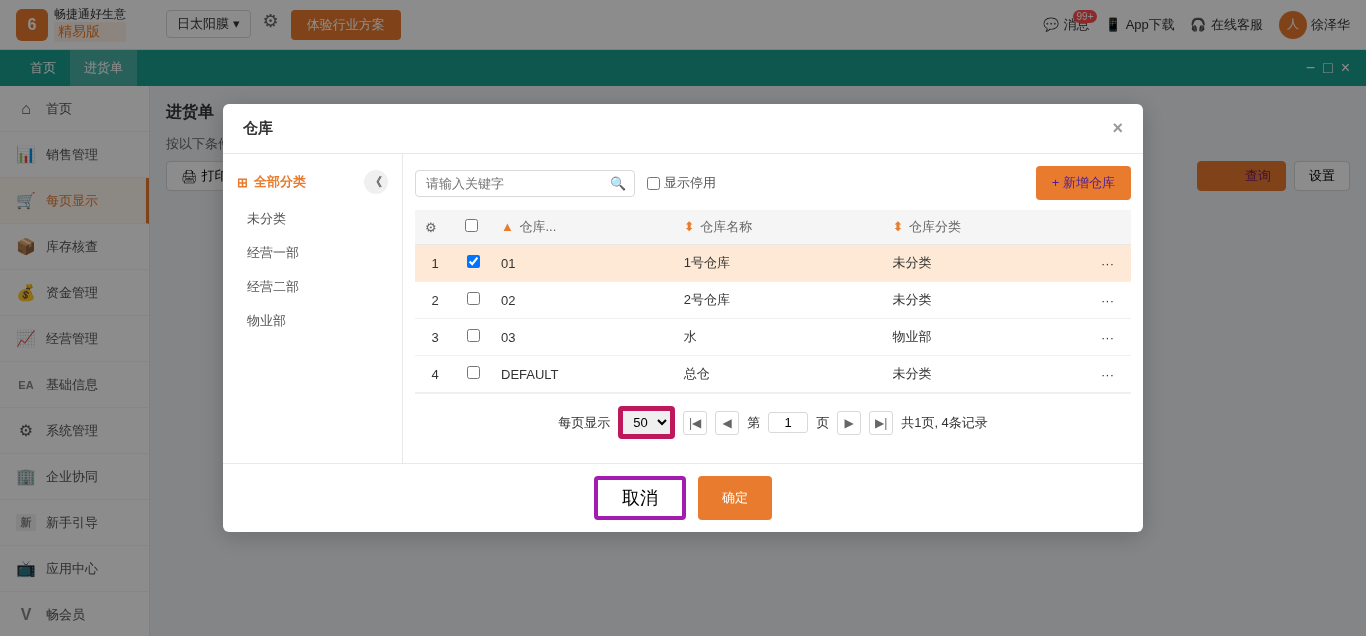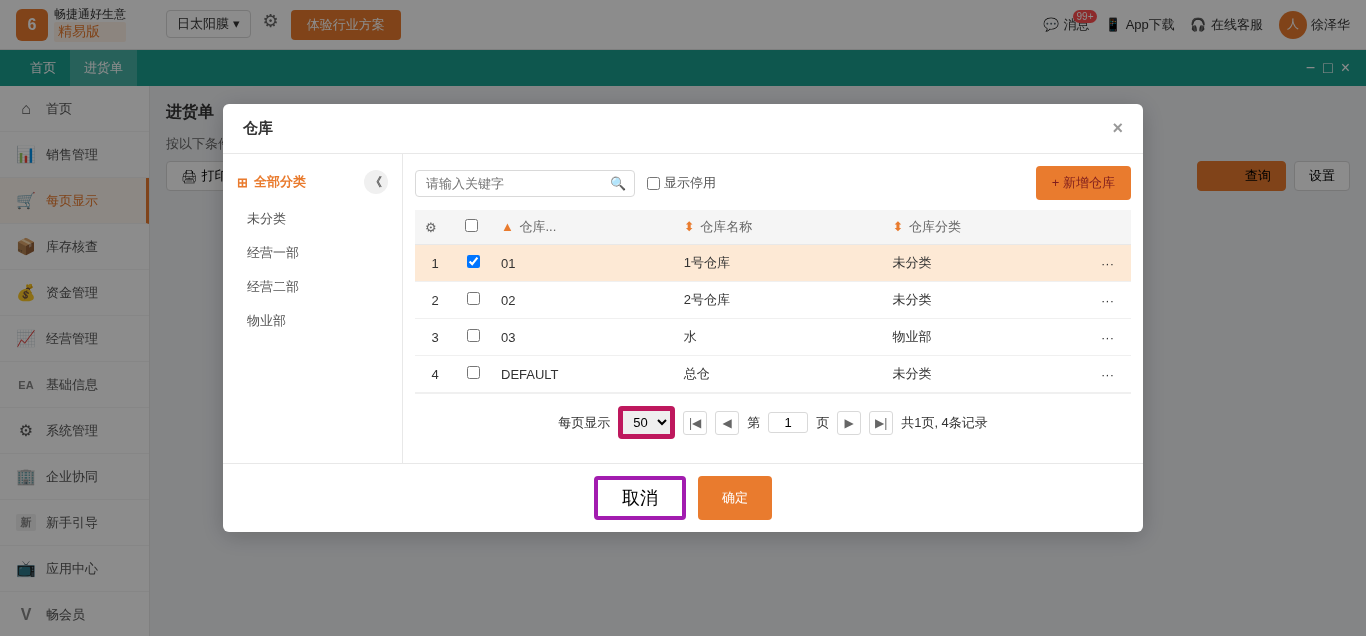--- a/index.html
+++ b/index.html
@@ -129,21 +129,21 @@
       padding: 5px 14px;
       border: 1px solid #d9d9d9;
       border-radius: 4px;
       cursor: pointer;
       background: #fff;
       font-size: 13px;
       display: flex;
       align-items: center;
       gap: 4px;
     }
-    .toolbar-btn.primary { background: #e97b2e; color: #000000; border-color: #e97b2e; padding-left: 47px; }
+    .toolbar-btn.primary { background: #e97b2e; color: #701a75; border-color: #e97b2e; padding-left: 47px; }
 
     
     .overlay {
       position: fixed;
       top: 0; left: 0; right: 0; bottom: 0;
       background: rgba(0,0,0,0.45);
       z-index: 100;
       display: flex;
       align-items: center;
       justify-content: center;
@@ -237,21 +237,21 @@
       position: absolute;
       right: 8px; top: 50%;
       transform: translateY(-50%);
       color: #999;
       cursor: pointer;
     }
     .checkbox-label { display: flex; align-items: center; gap: 4px; cursor: pointer; font-size: 13px; color: #555; }
     .new-btn {
       margin-left: auto;
       background: #e97b2e;
-      color: #7f1d1d;
+      color: #4c1d95;
       border: none;
       padding: 8px 16px;
       border-radius: 4px;
       cursor: pointer;
       font-size: 13px;
     }
 
     
     .data-table { width: 100%; border-collapse: collapse; font-size: 13px; }
     .data-table thead tr { background: #f5f5f5; }

